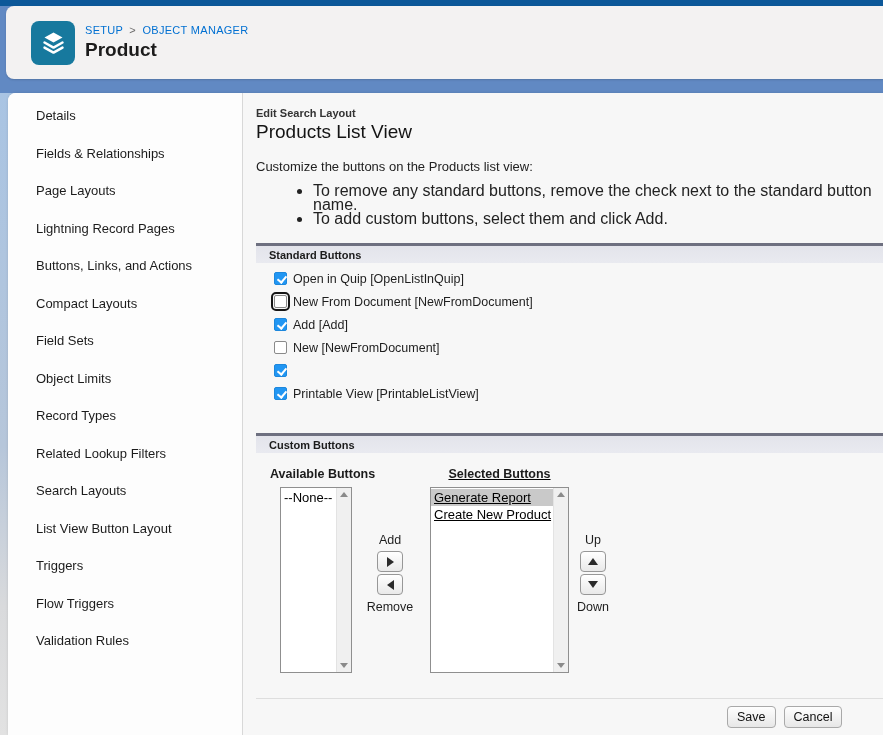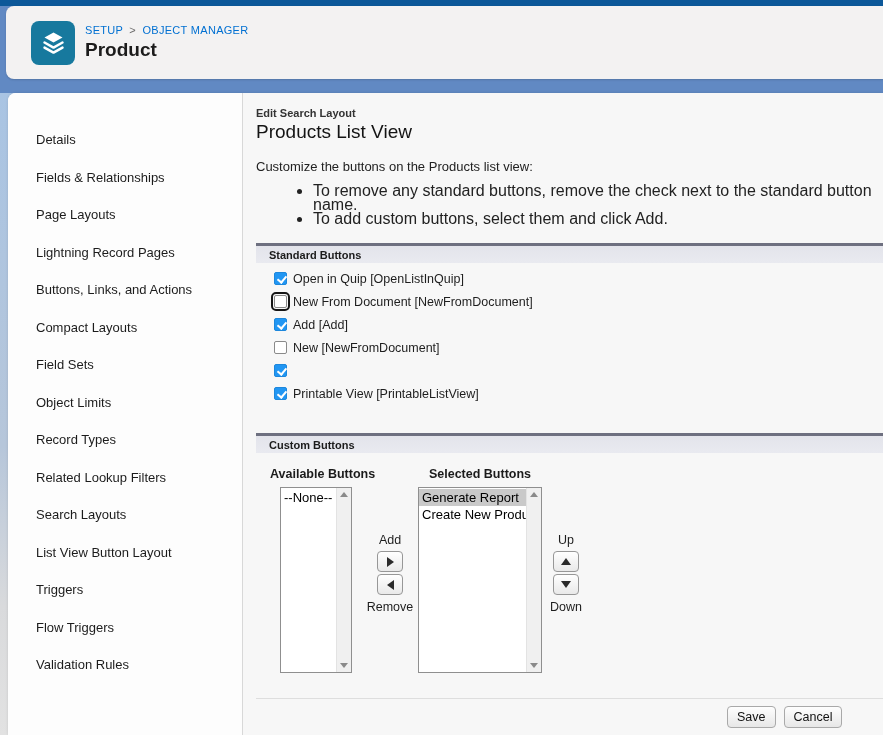--- a/index.html
+++ b/index.html
@@ -27,21 +27,21 @@
   .page-title { font-size:19px; font-weight:bold; color:#1c1c1c; margin-top:3px; }
 
   
   .content-wrap { position:absolute; top:93px; left:0; width:883px; height:642px;
                   background:linear-gradient(#a9c4e3 0%, #b6c6da 55%, #d9dadc 80%, #e2e2e2 100%); }
   .content-card { position:absolute; top:0; left:8px; right:0; bottom:0; background:#fff;
                   border-radius:8px 0 0 0; display:flex; overflow:hidden;
                   box-shadow:0 0 3px rgba(0,0,0,.12); }
 
   
-  .sidebar { width:235px; flex:none; background:#fdfdfd; padding-top:28px; border-right:1px solid #d8d8d8; }
+  .sidebar { width:235px; flex:none; background:#fdfdfd; padding-top:4px; border-right:1px solid #d8d8d8; }
   .nav-item { height:37.5px; display:flex; align-items:center; padding-left:28px; font-size:13px;
               color:#1c1c1c; cursor:pointer; white-space:nowrap; }
 
   
   .main { flex:1; background:#f7f7f7; padding:14px 0 0 13px; position:relative; }
   .eyebrow { font-size:11px; font-weight:bold; color:#333; }
   .main-title { font-size:19px; font-weight:400; color:#141414; margin-top:2px; }
   .intro { font-size:13px; color:#222; margin-top:16px; }
   .intro-bullets { margin-top:10px; padding-left:57px; }
   .intro-bullets li { font-size:16px; color:#222; line-height:14px; }
@@ -59,21 +59,21 @@
   .cb.on::after { content:""; position:absolute; left:3.5px; top:0.5px; width:4px; height:7px;
                   border:solid #fff; border-width:0 2px 2px 0; transform:rotate(40deg); }
   .cb.focus { outline:2px solid #151515; outline-offset:1px; border-radius:2px; }
   .cb-label { font-size:12.5px; color:#1e1e1e; margin-left:6px; white-space:nowrap; }
 
   
   .custom-area { display:flex; align-items:flex-start; padding-top:14px; }
   .list-col-label { font-size:12.5px; font-weight:bold; color:#1b1b1b; height:20px; white-space:nowrap; }
   .col-available { margin-left:24px; width:72px; }
   .col-available .list-col-label { margin-left:-10px; }
-  .col-selected { margin-left:4px; width:124px; }
+  .col-selected { margin-left:16px; width:139px;text-decoration:underline; }
   .col-selected .list-col-label { text-align:center; }
   .lb { border:1px solid #8f8f8f; background:#fff; height:186px; display:flex; }
   .lb-items { flex:1; overflow:hidden; padding-top:1px; cursor:default; }
   .lb-item { font-size:13px; line-height:17px; padding:0 3px; white-space:nowrap; }
   .lb-item.sel { background:#c9c9c9; }
   .lb-scroll { width:15px; flex:none; background:#f0f0f0; border-left:1px solid #e3e3e3;
                display:flex; flex-direction:column; justify-content:space-between; align-items:center;
                padding:4px 0; cursor:pointer; }
   .tri-up-sm { width:0; height:0; border-left:4px solid transparent; border-right:4px solid transparent;
                border-bottom:5px solid #8a8a8a; }

